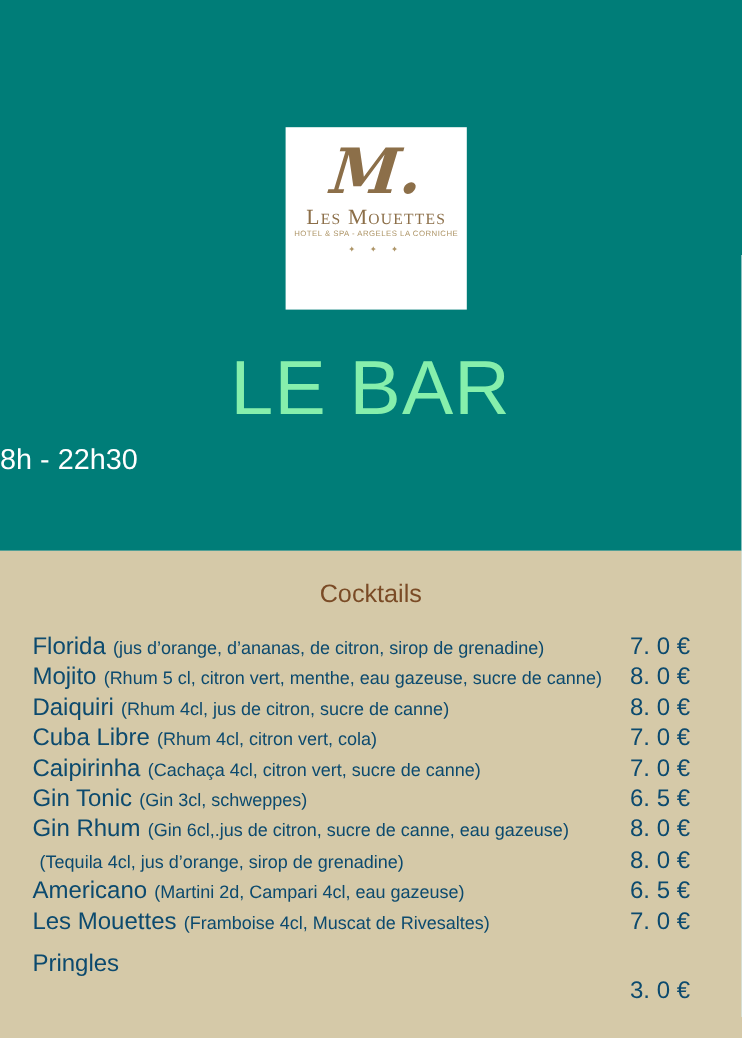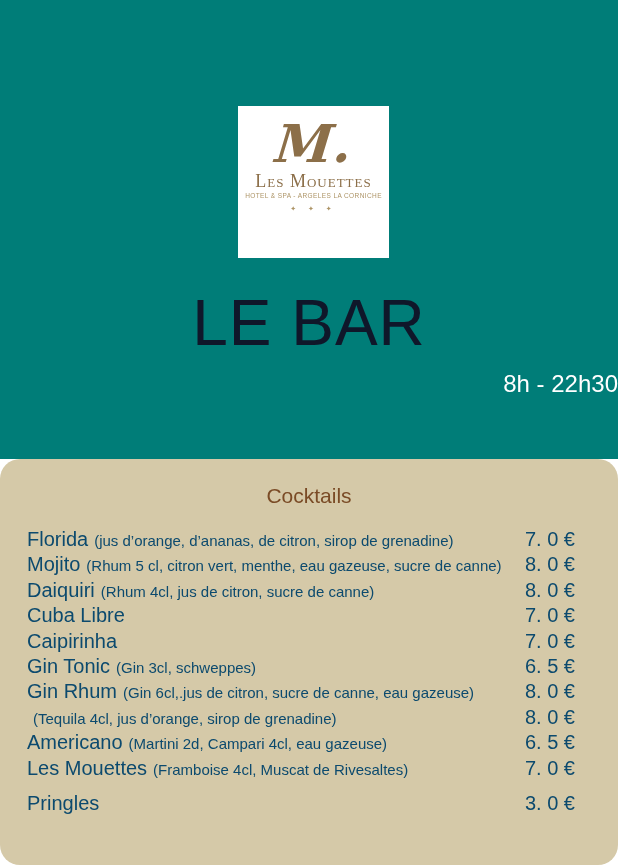--- a/index.html
+++ b/index.html
@@ -67,41 +67,40 @@
   }
   .bar-title {
     position: absolute;
     top: 288px;
     left: 0;
     width: 100%;
     text-align: center;
     font-size: 64px;
     line-height: 1.1;
     letter-spacing: 1px;
-    color: #0f172a;
+    color: #86efac;
     font-weight: 400;
   }
   .bar-hours {
     position: absolute;
     top: 370px;
     left: 0;
     width: 100%;
-    text-align: right;
+    text-align: left;
     font-size: 24px;
     line-height: 1.2;
     color: #ffffff;
     font-weight: 400;
   }
   
   .menu {
     position: relative;
     width: 618px;
     height: 406px;
     background: #d5c9a8;
-    border-radius: 20px;
   }
   .menu-heading {
     margin: 0;
     padding-top: 24px;
     text-align: center;
     font-size: 21px;
     line-height: 26px;
     font-weight: 400;
     color: #7a4b26;
   }
@@ -111,21 +110,21 @@
   .menu-row {
     display: flex;
     align-items: baseline;
     height: 25.4px;
     color: #0c4a6e;
     white-space: nowrap;
   }
   .item-name  { font-size: 20px; }
   .item-desc  { font-size: 15px; margin-left: 6px; }
   .item-price { margin-left: auto; font-size: 20px; }
-  .extra-row  { margin-top: 10px; }
+  .extra-row  { margin-top: 10px; flex-direction: column; }
 </style>
 </head>
 <body>
 
 <div class="poster">
 
   <div class="header">
 
     <div class="logo-card">
       <div class="logo-monogram">M.</div>
@@ -153,24 +152,26 @@
         <span class="item-desc">(Rhum 5 cl, citron vert, menthe, eau gazeuse, sucre de canne)</span>
         <span class="item-price">8. 0 €</span>
       </div>
       <div class="menu-row">
         <span class="item-name">Daiquiri</span>
         <span class="item-desc">(Rhum 4cl, jus de citron, sucre de canne)</span>
         <span class="item-price">8. 0 €</span>
       </div>
       <div class="menu-row">
         <span class="item-name">Cuba Libre</span>
+        <span class="item-desc">(Rhum 4cl, citron vert, cola)</span>
         <span class="item-price">7. 0 €</span>
       </div>
       <div class="menu-row">
         <span class="item-name">Caipirinha</span>
+        <span class="item-desc">(Cachaça 4cl, citron vert, sucre de canne)</span>
         <span class="item-price">7. 0 €</span>
       </div>
       <div class="menu-row">
         <span class="item-name">Gin Tonic</span>
         <span class="item-desc">(Gin 3cl, schweppes)</span>
         <span class="item-price">6. 5 €</span>
       </div>
       <div class="menu-row">
         <span class="item-name">Gin Rhum</span>
         <span class="item-desc">(Gin 6cl,.jus de citron, sucre de canne, eau gazeuse)</span>

